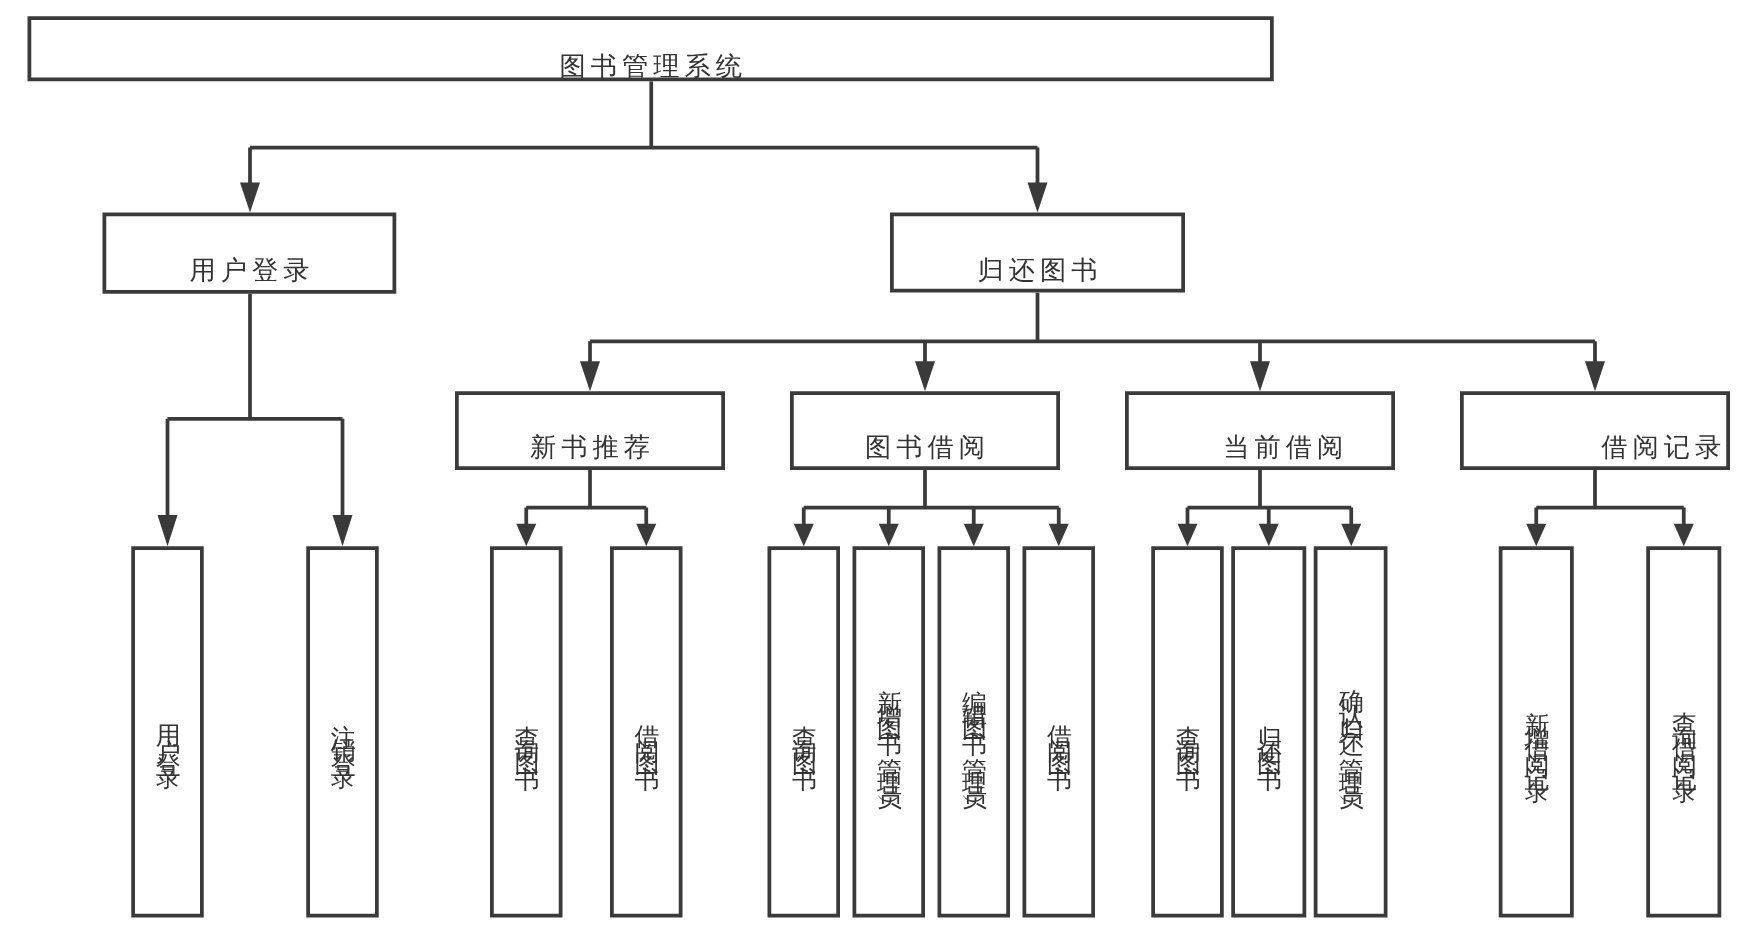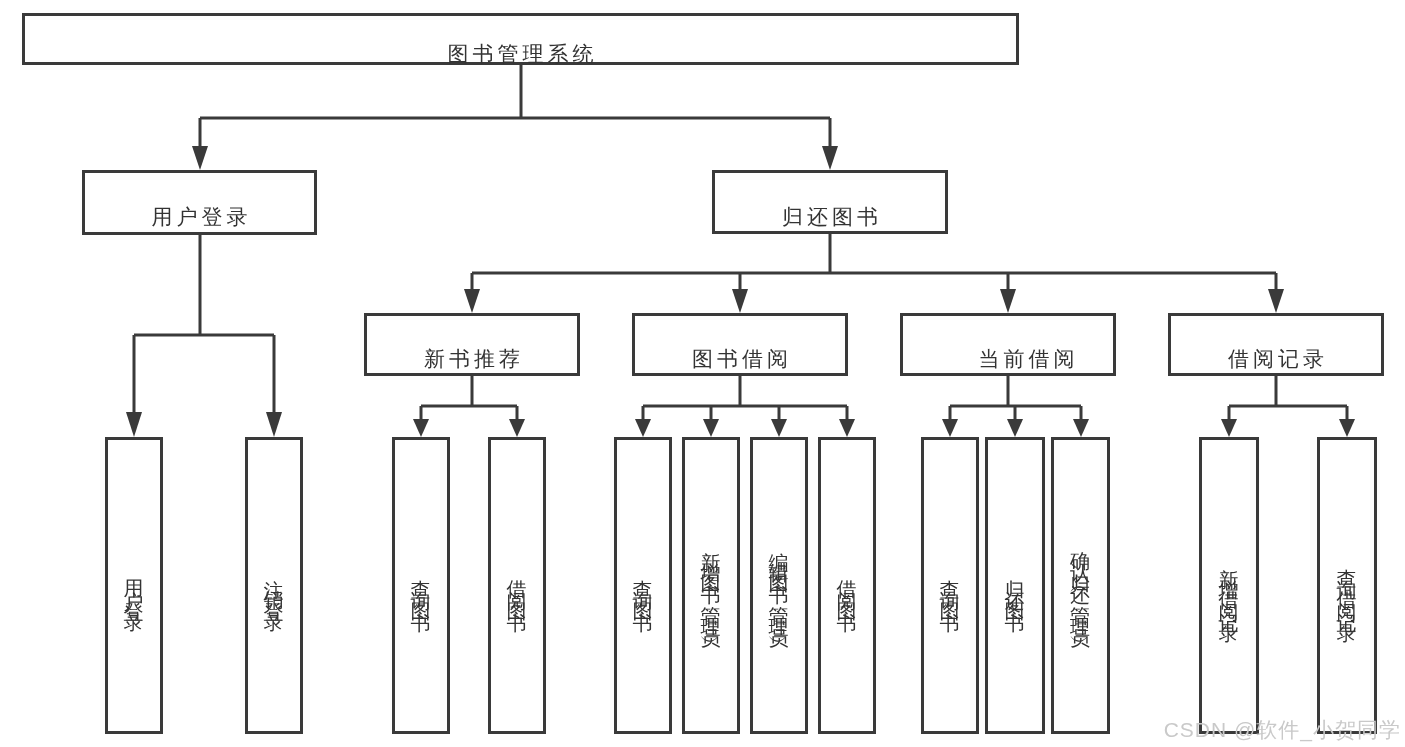--- a/index.html
+++ b/index.html
@@ -139,21 +139,21 @@
 
   <div class="box" style="left:364px; top:313px; width:216px; height:63px;">
     <span class="hlabel">新书推荐</span>
   </div>
   <div class="box" style="left:632px; top:313px; width:216px; height:63px;">
     <span class="hlabel">图书借阅</span>
   </div>
   <div class="box" style="left:900px; top:313px; width:216px; height:63px;padding-left:37px;">
     <span class="hlabel">当前借阅</span>
   </div>
-  <div class="box" style="left:1168px; top:313px; width:216px; height:63px;">
+  <div class="box" style="left:1168px; top:313px; width:216px; height:63px;justify-content:flex-end;">
     <span class="hlabel">借阅记录</span>
   </div>
 
   <div class="box" style="left:105px; top:437px; width:58px; height:297px;">
     <span class="vtext">用户登录</span>
   </div>
   <div class="box" style="left:245px; top:437px; width:58px; height:297px;">
     <span class="vtext">注销登录</span>
   </div>
 
@@ -187,15 +187,14 @@
     <span class="vtext">确认归还（管理员）</span>
   </div>
 
   <div class="box" style="left:1199px; top:437px; width:60px; height:297px;">
     <span class="vtext">新增借阅记录</span>
   </div>
   <div class="box" style="left:1317px; top:437px; width:60px; height:297px;">
     <span class="vtext">查询借阅记录</span>
   </div>
 
-  <div class="watermark">CSDN @软件_小贺同学</div>
 
 </div>
 
 </body></html>

